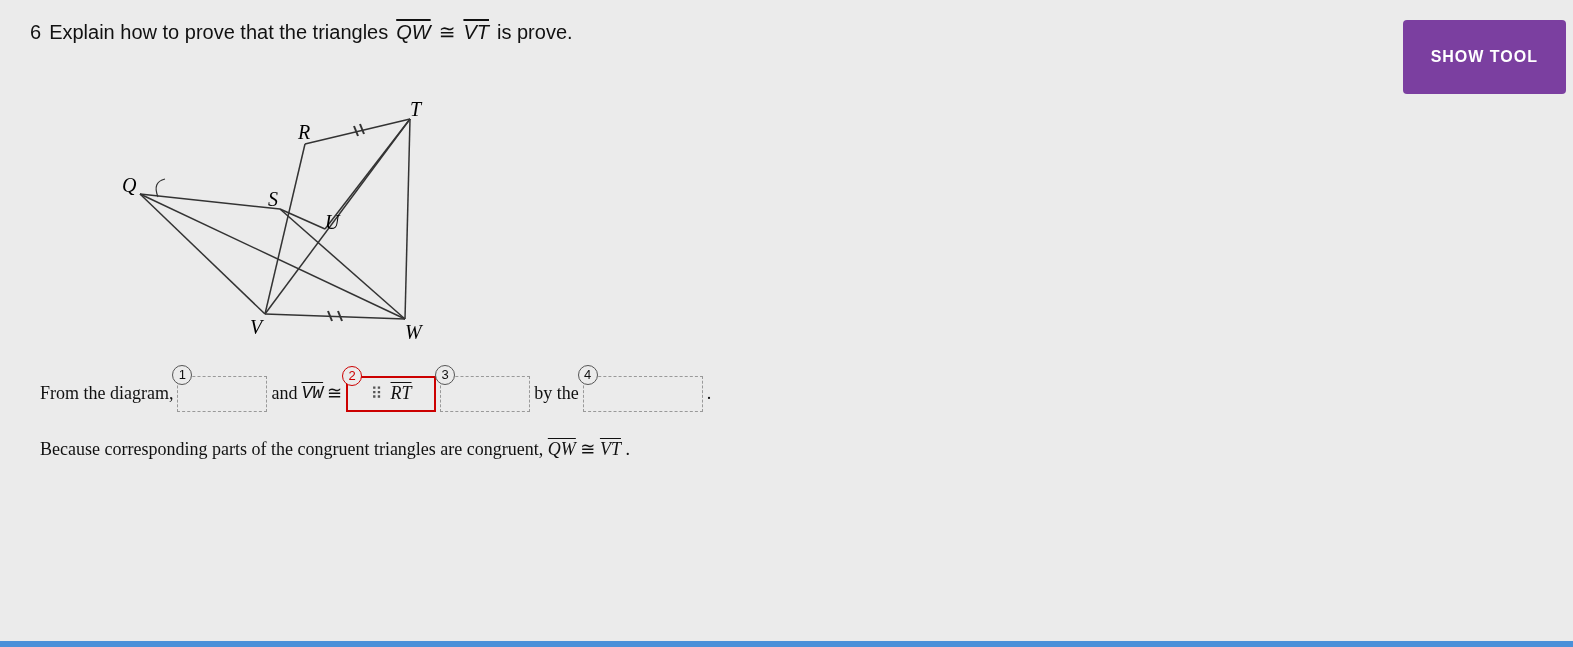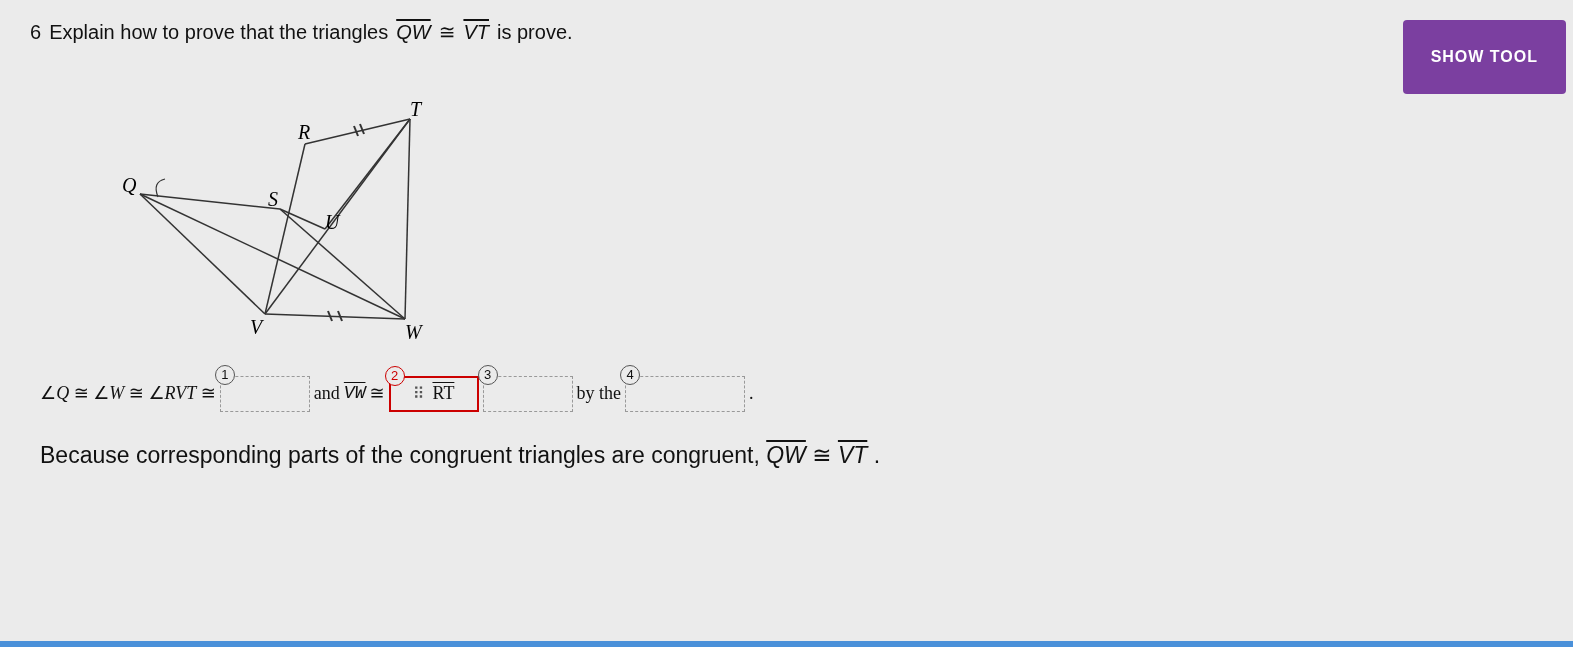--- a/index.html
+++ b/index.html
@@ -111,22 +111,22 @@
       margin-right: 2px;
       vertical-align: super;
       position: absolute;
       top: -12px;
       left: -6px;
       background: #ebebeb;
     }
 
     .conclusion-line {
       margin-top: 10px;
-      font-size: 23px;
-      font-family: Liberation Sans, sans-serif;
+      font-size: 18px;
+      font-family: Liberation Serif, serif;
     }
 
     
     .bottom-bar {
       position: absolute;
       bottom: 0;
       left: 0;
       right: 0;
       height: 6px;
       background: #4a90d9;
@@ -186,34 +186,34 @@
       <text x="300" y="52" font-size="20" font-family="Times New Roman, serif" font-style="italic">T</text>
       <text x="158" y="142" font-size="20" font-family="Times New Roman, serif" font-style="italic">S</text>
       <text x="215" y="165" font-size="20" font-family="Times New Roman, serif" font-style="italic">U</text>
       <text x="140" y="270" font-size="20" font-family="Times New Roman, serif" font-style="italic">V</text>
       <text x="295" y="275" font-size="20" font-family="Times New Roman, serif" font-style="italic">W</text>
     </svg>
   </div>
 
   <div class="answer-section">
     <div class="answer-line">
-      <span>∠<i>Q</i> ≅ ∠<i>W</i> ≅ ∠<i>RVT</i> ≅</span>
+      <span>From the diagram,</span>
 
       <span class="answer-box" style="min-width:90px;">
         <span class="circle-num">1</span>
       </span>
 
       <span>and</span>
       <span style="text-decoration: overline; font-style: italic; font-family: Liberation Mono, monospace;">VW</span>
       <span>≅</span>
 
       <span class="answer-box filled" style="min-width:90px; gap:4px;">
         <span class="circle-num" style="border-color:#cc0000; color:#cc0000;">2</span>
         <span style="color:#555; font-size:16px; margin-right:4px;">⠿</span>
-        <span style="text-decoration: overline;  text-align: right;">RT</span>
+        <span style="text-decoration: overline; font-style: italic; text-align: right;">RT</span>
       </span>
 
 
       <span class="answer-box" style="min-width:90px;">
         <span class="circle-num">3</span>
       </span>
 
       <span>by the</span>
 
       <span class="answer-box" style="min-width:120px;">

